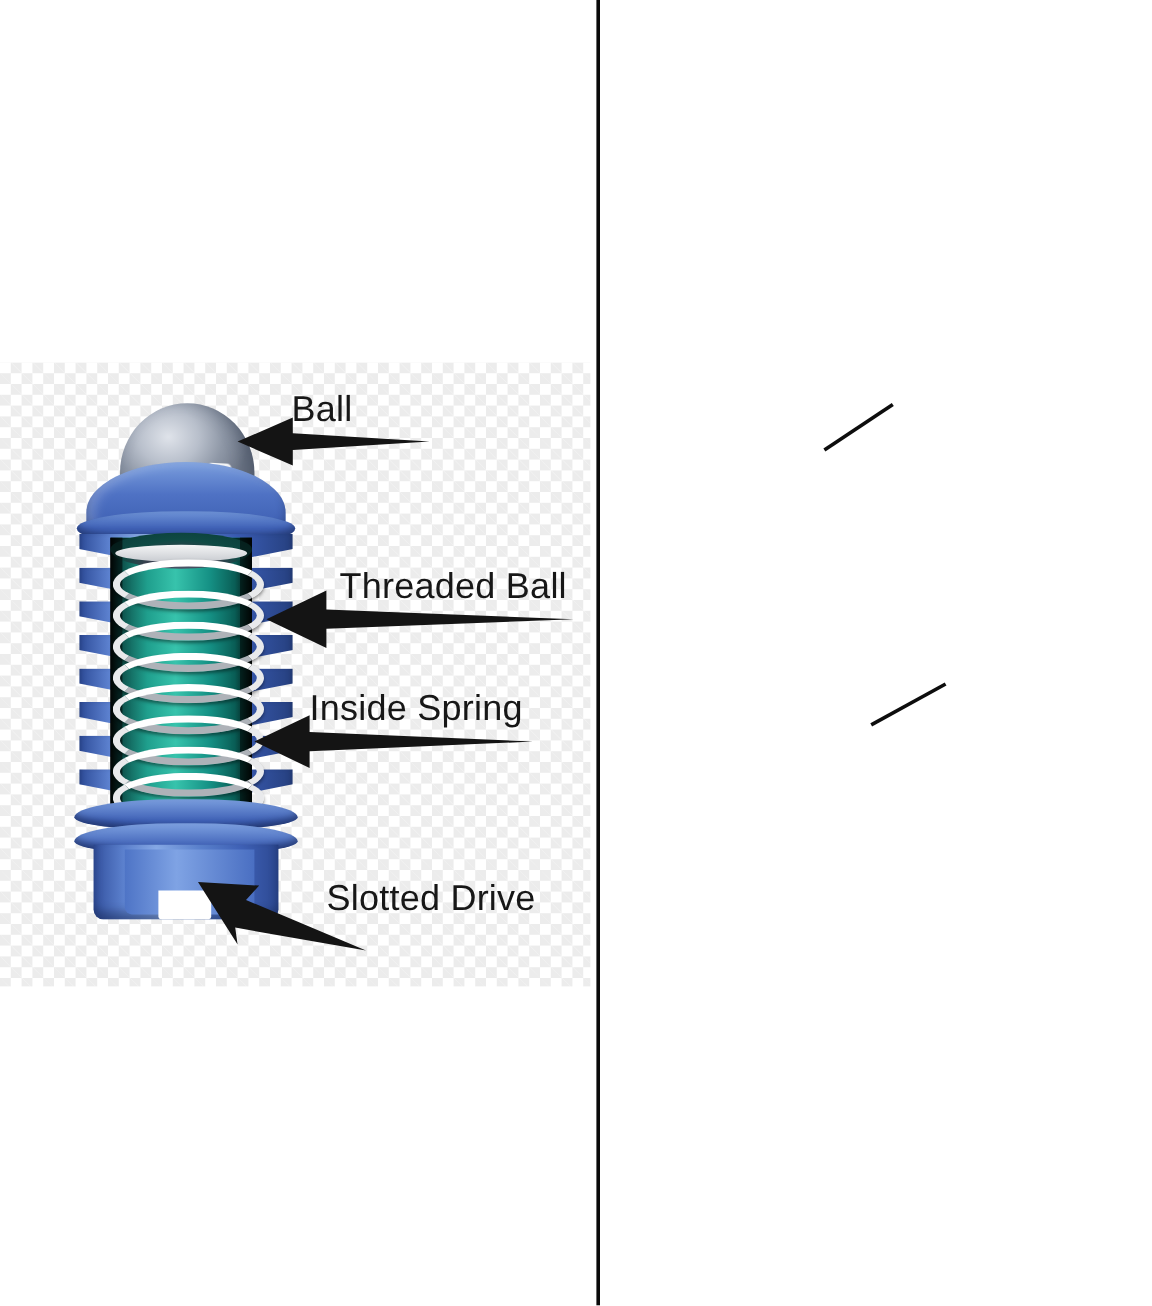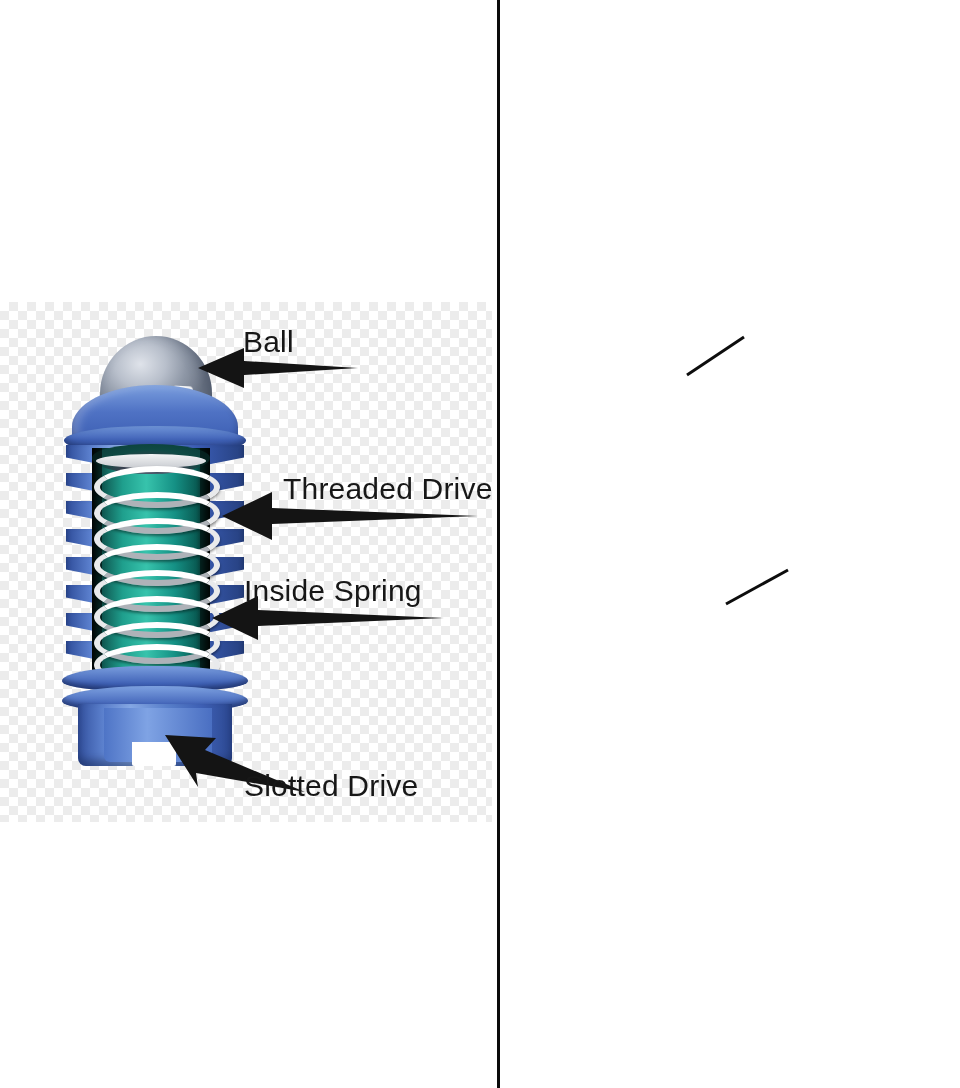--- a/index.html
+++ b/index.html
@@ -146,25 +146,25 @@
 
       <polygon fill="#141414" points="222,516 272,492 272,508 478,516 272,524 272,540"></polygon>
 
       <polygon fill="#141414" points="212,618 258,596 258,610 444,618 258,626 258,640"></polygon>
 
       <polygon fill="#141414" points="165,735 216,738 205,750 305,792 196,773 198,787"></polygon>
     </svg>
 
     <div class="label" style="left:243px;top:327px;">Ball</div>
 
-    <div class="label" style="left:283px;top:474px;">Threaded Drive</div>
+    <div class="label" style="left:283px;top:474px;">Threaded Ball</div>
 
-    <div class="label" style="left:244px;top:576px;">Inside Spring</div>
+    <div class="label" style="left:244px;top:576px;padding-left:14px;">Inside Spring</div>
 
-    <div class="label" style="left:244px;top:771px;">Slotted Drive</div>
+    <div class="label" style="left:244px;top:734px;padding-left:28px;">Slotted Drive</div>
   </div>
 
   <div class="divider"></div>
 
   <div class="panel" id="panel-right">
 
     <svg style="position:absolute;left:0;top:0;width:460px;height:1088px;">
       <line x1="187" y1="375" x2="244" y2="337" stroke="#0d0d0d" stroke-width="3"></line>
       <line x1="226" y1="604" x2="288" y2="570" stroke="#0d0d0d" stroke-width="3"></line>
     </svg>

